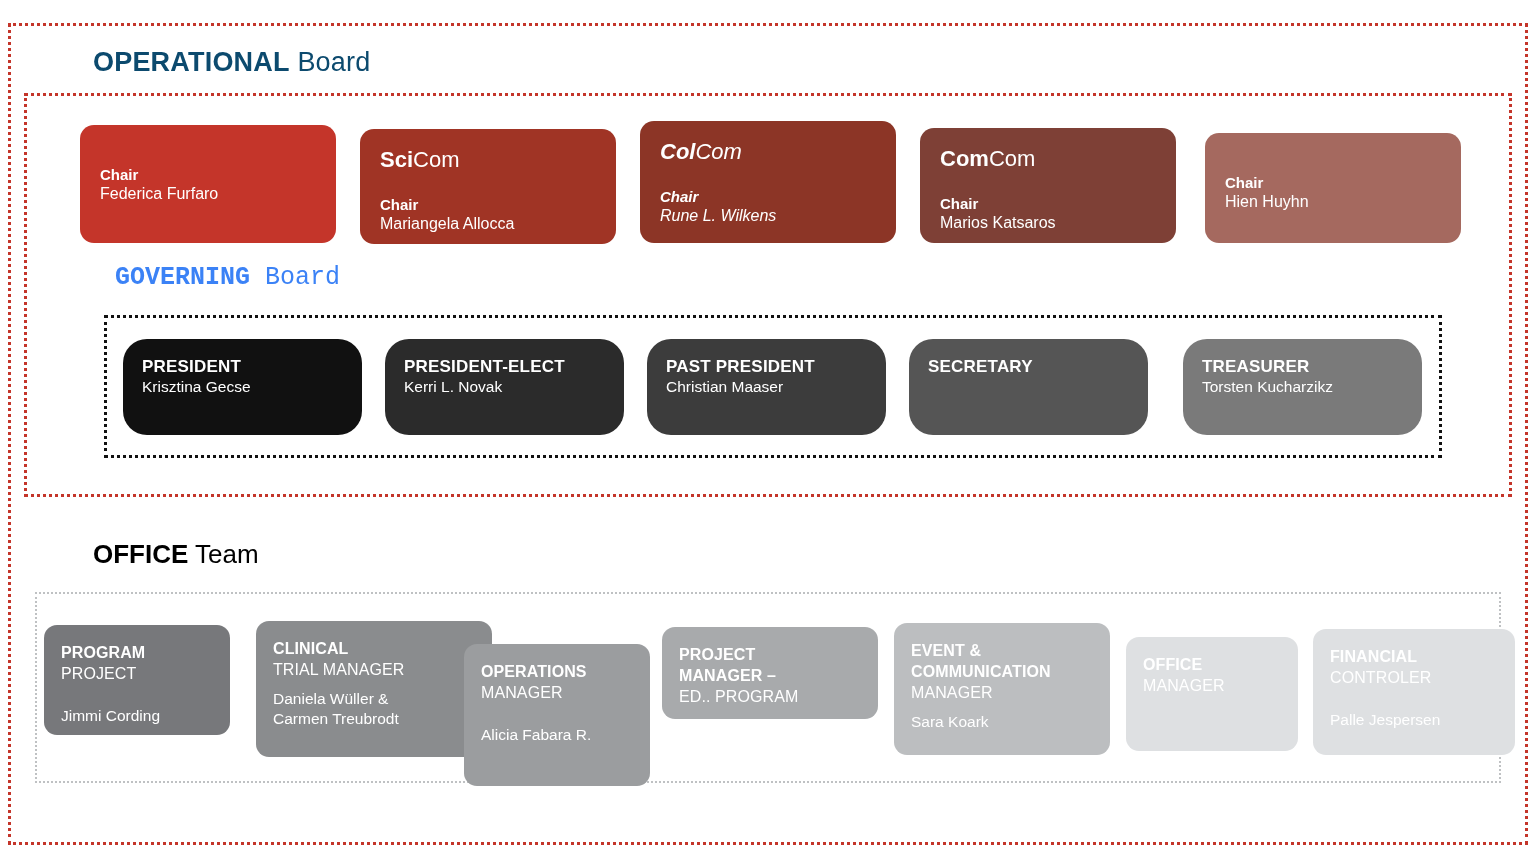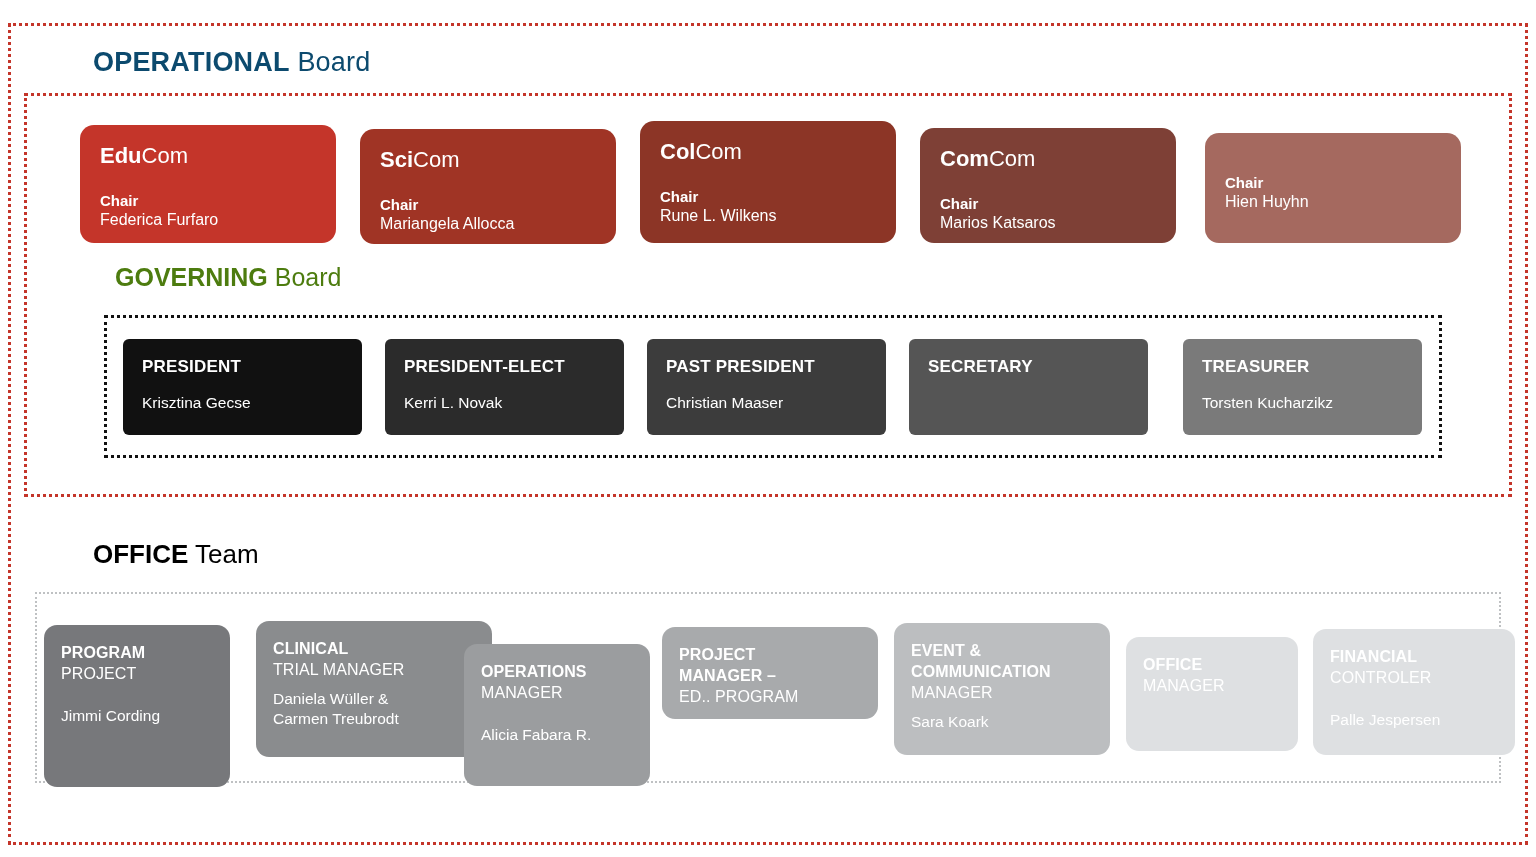--- a/index.html
+++ b/index.html
@@ -89,21 +89,22 @@
   }
   .committee-card .cspacer { height: 22px; }
 
   
   .gov-heading {
     position: absolute;
     left: 115px;
     top: 263px;
     font-size: 25px;
     white-space: nowrap;
-    color: #4d7c0f;
+    color: #3b82f6;
+    font-family: Liberation Mono, monospace;
   }
   .gov-heading .strong { font-weight: bold; }
   .gov-heading .light  { font-weight: normal; }
 
   
   .governing-frame {
     position: absolute;
     left: 104px;
     top: 315px;
     width: 1338px;
@@ -116,37 +117,36 @@
     left: 123px;
     top: 339px;
     width: 1300px;
     height: 96px;
   }
   .gov-card {
     position: absolute;
     top: 0;
     width: 239px;
     height: 96px;
-    border-radius: 6px;
+    border-radius: 24px;
     padding: 17px 19px 0 19px;
     color: #ffffff;
     overflow: hidden;
   }
   .gov-card .grole {
     font-size: 17px;
     font-weight: bold;
     letter-spacing: 0.2px;
     line-height: 21px;
     white-space: nowrap;
   }
   .gov-card .gname {
     font-size: 15.5px;
     font-weight: normal;
     line-height: 19px;
-    margin-top: 16px;
     white-space: nowrap;
   }
 
   
   .office-heading {
     position: absolute;
     left: 93px;
     top: 539px;
     font-size: 26px;
     white-space: nowrap;
@@ -210,32 +210,31 @@
   <div class="outer-frame"></div>
 
   <div class="op-heading">
     <span class="strong">OPERATIONAL</span><span class="light"> Board</span>
   </div>
 
   <div class="operational-frame"></div>
 
   <div class="committee-row" id="committee-row">
       <div class="committee-card" style="left: 0px; top: 4px; height: 118px; background: rgb(196, 53, 42);">
-        <div class="ctitle"><b>Edu</b><span>Com</span></div>
         <div class="cspacer"></div>
         <div class="crole">Chair</div>
         <div class="cname">Federica Furfaro</div>
       </div>
       <div class="committee-card" style="left: 280px; top: 8px; height: 115px; background: rgb(160, 52, 37);">
         <div class="ctitle"><b>Sci</b><span>Com</span></div>
         <div class="cspacer"></div>
         <div class="crole">Chair</div>
         <div class="cname">Mariangela Allocca</div>
       </div>
-      <div class="committee-card" style="left: 560px; top: 0px; height: 122px; background: rgb(140, 53, 38);">
+      <div class="committee-card" style="left: 560px; top: 0px; height: 122px; background: rgb(140, 53, 38); font-style: italic;">
         <div class="ctitle"><b>Col</b><span>Com</span></div>
         <div class="cspacer"></div>
         <div class="crole">Chair</div>
         <div class="cname">Rune L. Wilkens</div>
       </div>
       <div class="committee-card" style="left: 840px; top: 7px; height: 115px; background: rgb(126, 64, 54);">
         <div class="ctitle"><b>Com</b><span>Com</span></div>
         <div class="cspacer"></div>
         <div class="crole">Chair</div>
         <div class="cname">Marios Katsaros</div>
@@ -275,21 +274,21 @@
       </div>
     </div>
 
   <div class="office-heading">
     <span class="strong">OFFICE</span><span class="light"> Team</span>
   </div>
 
   <div class="office-frame"></div>
 
   <div class="office-row" id="office-row">
-      <div class="office-card" style="left: 0px; top: 8px; width: 186px; height: 162px; background: rgb(119, 120, 123);">
+      <div class="office-card" style="left: 0px; top: 8px; width: 186px; height: 110px; background: rgb(119, 120, 123);">
         <div class="oline-b">PROGRAM</div>
         <div class="oline-r">PROJECT</div>
         <div class="ospacer-md"></div>
         <div class="oname">Jimmi Cording</div>
       </div>
       <div class="office-card" style="left: 212px; top: 4px; width: 236px; height: 136px; background: rgb(138, 140, 142);">
         <div class="oline-b">CLINICAL</div>
         <div class="oline-r">TRIAL MANAGER</div>
         <div class="ospacer-sm"></div>
         <div class="oname">Daniela Wüller &amp;</div>

